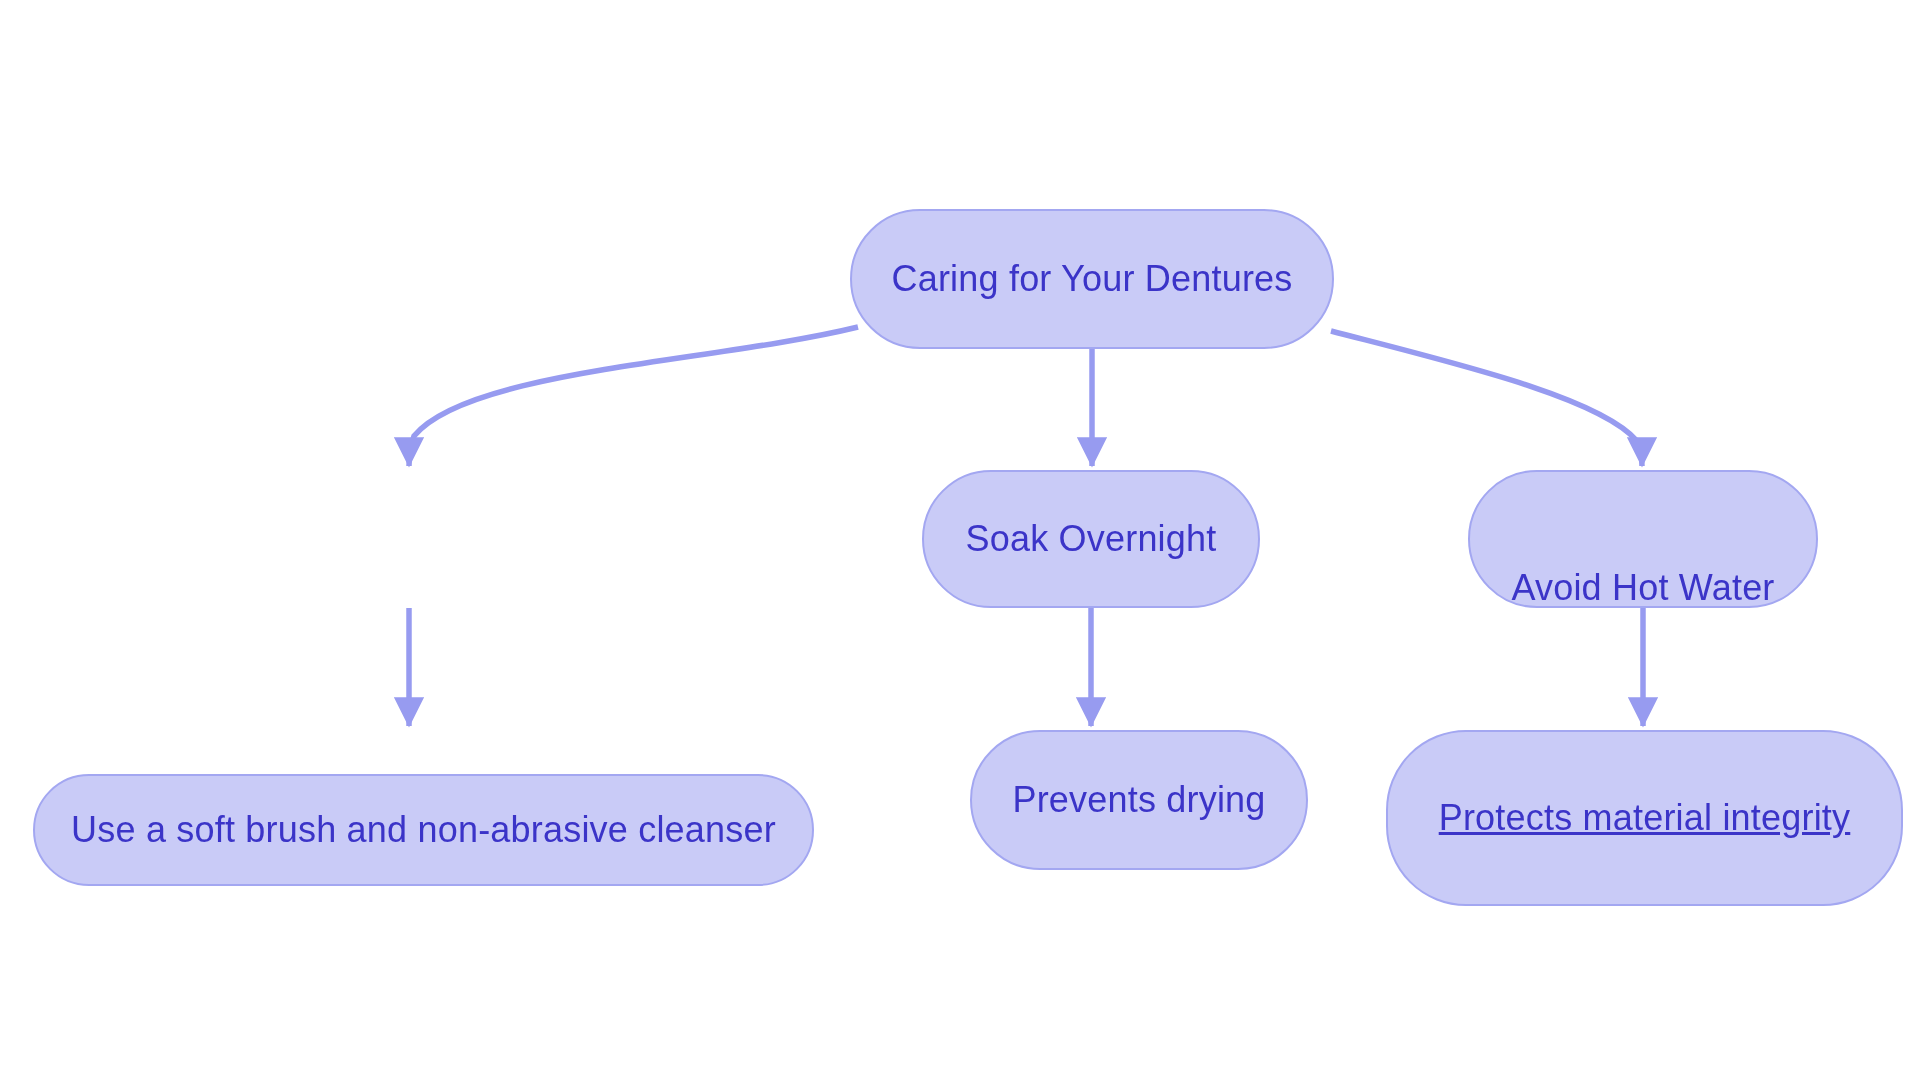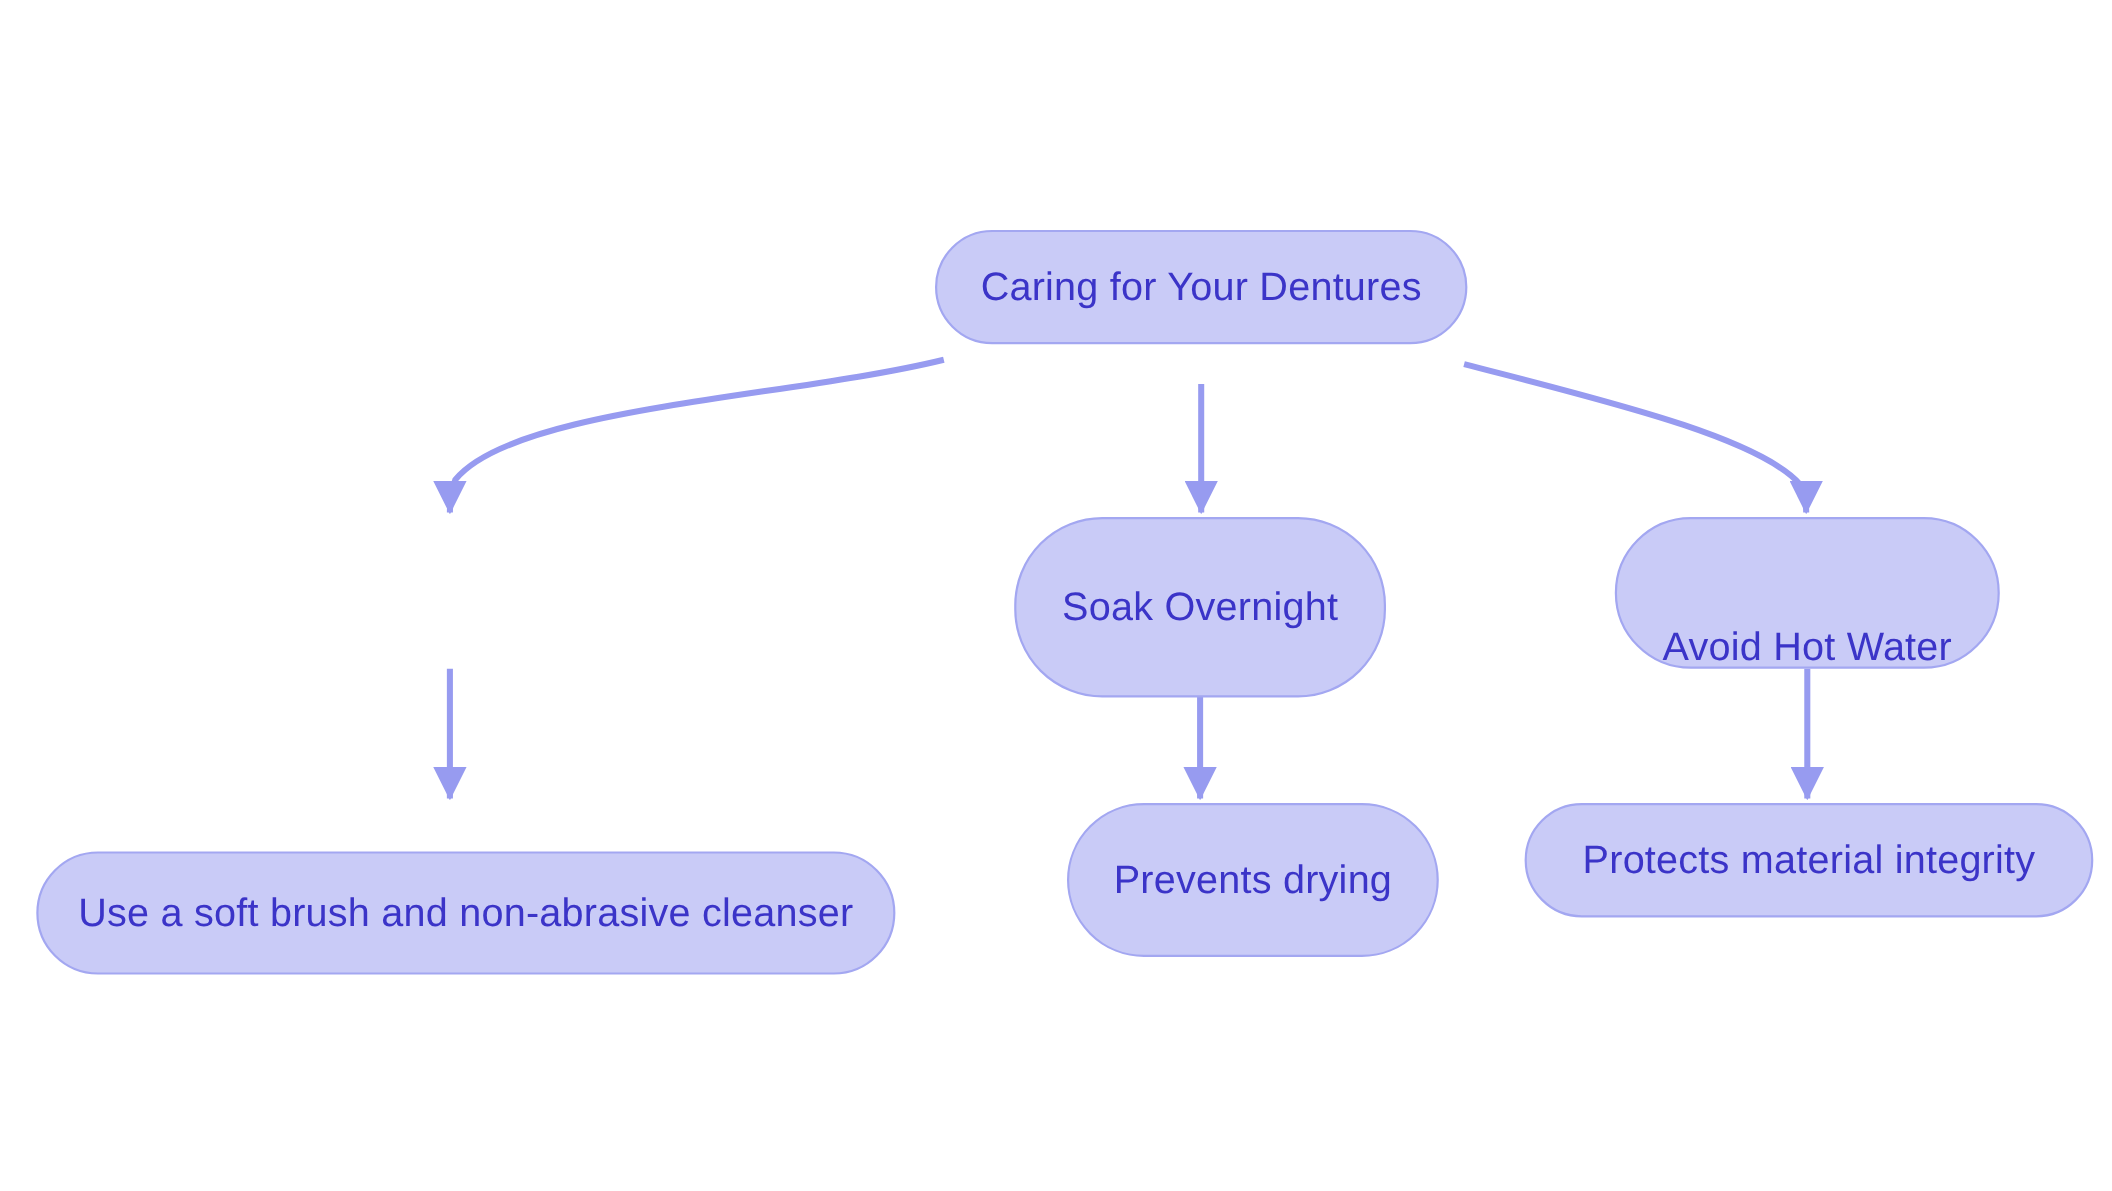--- a/index.html
+++ b/index.html
@@ -42,27 +42,27 @@
     border: 2px solid var(--node-border);
     border-radius: 80px;
     color: var(--text);
     font-size: 36px;
     line-height: 1;
     white-space: nowrap;
     text-align: center;
     letter-spacing: 0.2px;
   }
   
-  .node-root      { left: 850px;  top: 209px; width: 484px; height: 104px; }
+  .node-root      { left: 850px;  top: 209px; width: 484px; height: 140px; }
   .node-clean     { left: 272px;  top: 470px; width: 273px; height: 138px; }
-  .node-soak      { left: 922px;  top: 470px; width: 338px; height: 164px; }
+  .node-soak      { left: 922px;  top: 470px; width: 338px; height: 138px; }
   .node-avoid     { left: 1468px; top: 470px; width: 350px; height: 138px; align-items: flex-end; }
   .node-brush     { left: 33px;   top: 730px; width: 781px; height: 112px; margin-top: 44px; }
   .node-prevents  { left: 970px;  top: 730px; width: 338px; height: 140px; }
-  .node-protects  { left: 1386px; top: 730px; width: 517px; height: 104px; }
+  .node-protects  { left: 1386px; top: 730px; width: 517px; height: 176px; text-decoration: underline; }
 </style>
 </head>
 <body>
 
 <div class="canvas">
 
   <svg class="edges-layer" viewBox="0 0 1920 1083" xmlns="http://www.w3.org/2000/svg" aria-hidden="true">
     <defs>
       <marker id="arrowhead" viewBox="0 0 10 10" refX="9.5" refY="5" markerWidth="5.5" markerHeight="5.5" orient="auto" markerUnits="strokeWidth">
         <path d="M 0 0 L 10 5 L 0 10 Z" style="fill: var(--edge);"></path>

